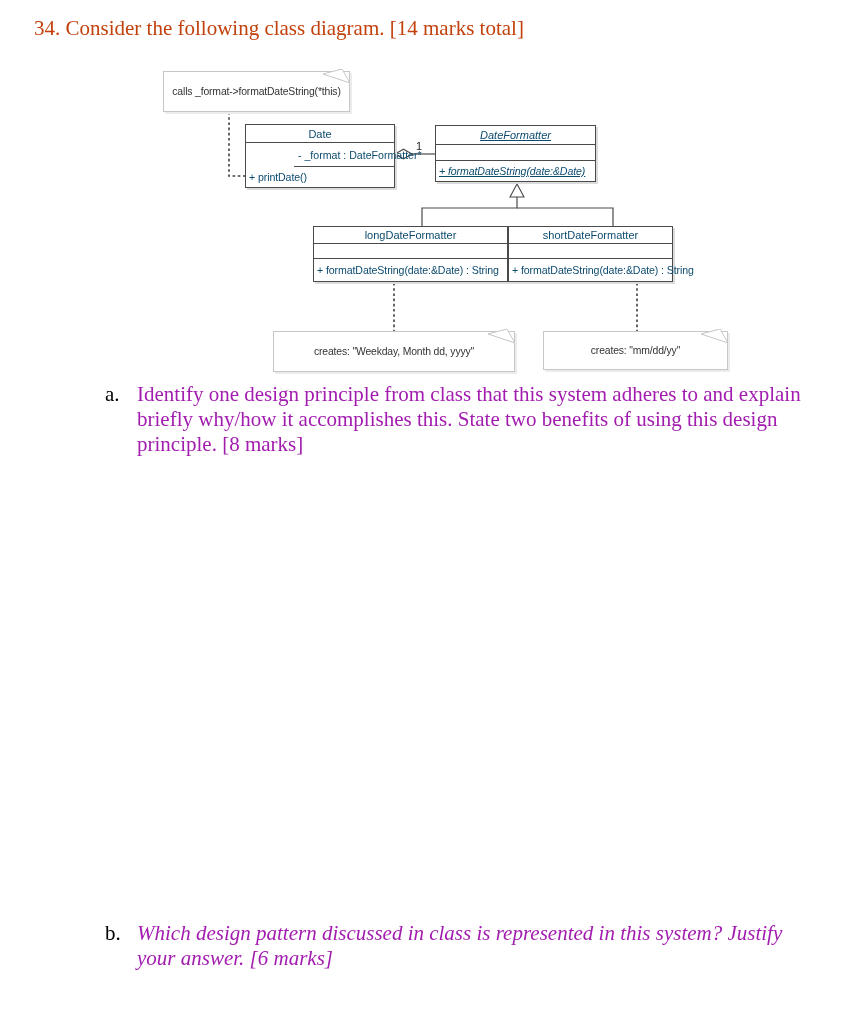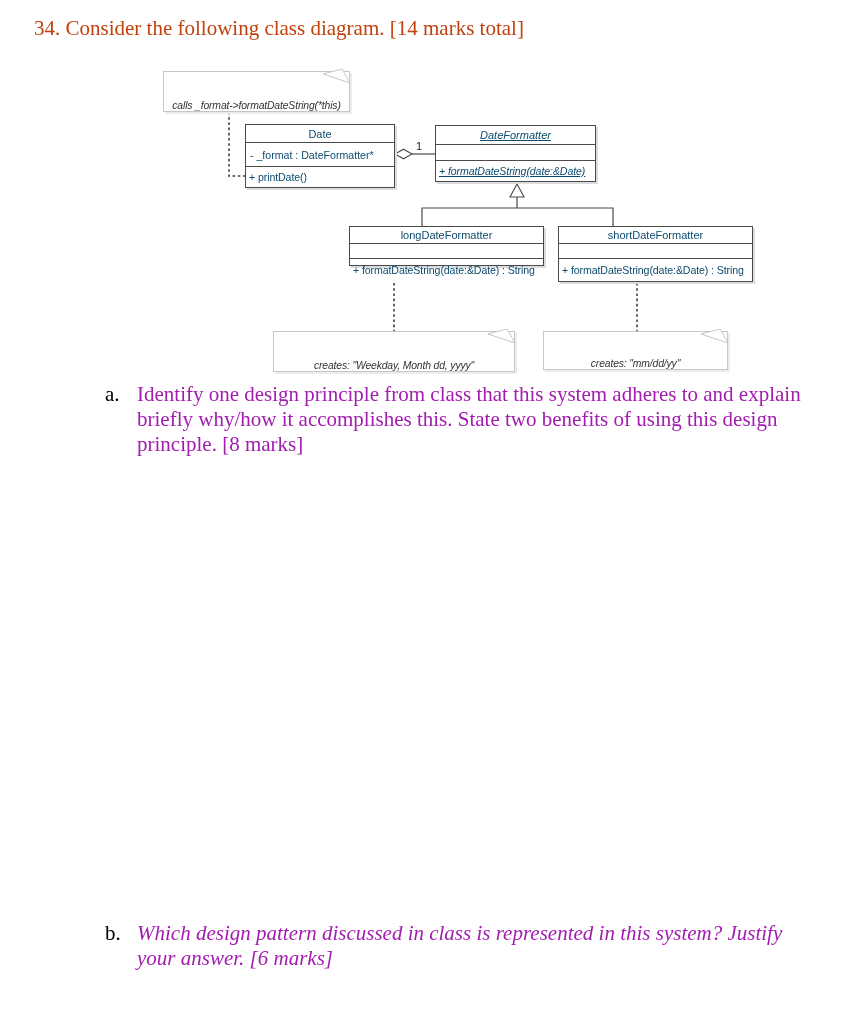--- a/index.html
+++ b/index.html
@@ -22,22 +22,22 @@
   .uml-row { display:flex; align-items:center; overflow:visible; white-space:nowrap; }
   .uml-title { justify-content:center; border-bottom:1px solid #4a4a4a; font-size:11px; }
   .uml-attr  { border-bottom:1px solid #4a4a4a; padding-left:4px; font-size:10.6px; }
   .uml-method{ padding-left:3px; font-size:10.6px; letter-spacing:-0.1px; }
   .abstract .uml-title, .abstract .uml-method { font-style:italic;text-decoration:underline; }
 
   .uml-note {
     position:absolute; z-index:2; background:#fff;
     border:1px solid #c6c6c6; box-shadow:2px 2px 0 #ececec;
     font-family:"Liberation Sans", sans-serif; font-size:10.4px; color:#333;
-    display:flex; align-items:flex-end; justify-content:center;
-    white-space:nowrap; letter-spacing:-0.15px;font-style:italic;
+    display:flex; align-items:center; justify-content:center;
+    white-space:nowrap; letter-spacing:-0.15px;
   }
   .uml-note .fold { position:absolute; top:-3px; right:-1px; }
 
   .multiplicity {
     position:absolute; z-index:3; font-family:"Liberation Sans", sans-serif;
     font-size:11px; color:#1f1f1f;
   }
 
   
   .question { position:absolute; font-size:21px; line-height:25px; color:#a21caf; }
@@ -65,39 +65,39 @@
 
 <div class="uml-note" style="left:163px; top:71px; width:187px; height:41px;">
   <svg class="fold" width="27" height="15" viewBox="0 0 27 15">
     <polygon points="0,5 19,0 27,14" fill="#ffffff" stroke="#c6c6c6" stroke-width="1"></polygon>
   </svg>
   <span>calls _format-&gt;formatDateString(*this)</span>
 </div>
 
 <div class="uml-class" style="left:245px; top:124px; width:150px; height:64px;">
   <div class="uml-row uml-title" style="height:18px;">Date</div>
-  <div class="uml-row uml-attr" style="height:24px;">- _format : DateFormatter*</div>
+  <div class="uml-row uml-attr" style="height:24px;margin-left:48px;">- _format : DateFormatter*</div>
   <div class="uml-row uml-method" style="height:20px;">+ printDate()</div>
 </div>
 
 <div class="multiplicity" style="left:416px; top:140px;">1</div>
 
 <div class="uml-class abstract" style="left:435px; top:125px; width:161px; height:57px;">
   <div class="uml-row uml-title" style="height:19px;">DateFormatter</div>
   <div class="uml-row uml-attr" style="height:16px;"></div>
   <div class="uml-row uml-method" style="height:20px;">+ formatDateString(date:&amp;Date)</div>
 </div>
 
-<div class="uml-class" style="left:313px; top:226px; width:195px; height:40px;margin-left:36px;">
+<div class="uml-class" style="left:313px; top:226px; width:195px; height:56px;">
   <div class="uml-row uml-title" style="height:17px;">longDateFormatter</div>
   <div class="uml-row uml-attr" style="height:15px;"></div>
   <div class="uml-row uml-method" style="height:22px;">+ formatDateString(date:&amp;Date) : String</div>
 </div>
 
-<div class="uml-class" style="left:558px; top:226px; width:195px; height:56px;">
+<div class="uml-class" style="left:508px; top:226px; width:165px; height:56px;">
   <div class="uml-row uml-title" style="height:17px;">shortDateFormatter</div>
   <div class="uml-row uml-attr" style="height:15px;"></div>
   <div class="uml-row uml-method" style="height:22px;">+ formatDateString(date:&amp;Date) : String</div>
 </div>
 
 <div class="uml-note" style="left:273px; top:331px; width:242px; height:41px;">
   <svg class="fold" width="27" height="15" viewBox="0 0 27 15">
     <polygon points="0,5 19,0 27,14" fill="#ffffff" stroke="#c6c6c6" stroke-width="1"></polygon>
   </svg>
   <span>creates: "Weekday, Month dd, yyyy"</span>

